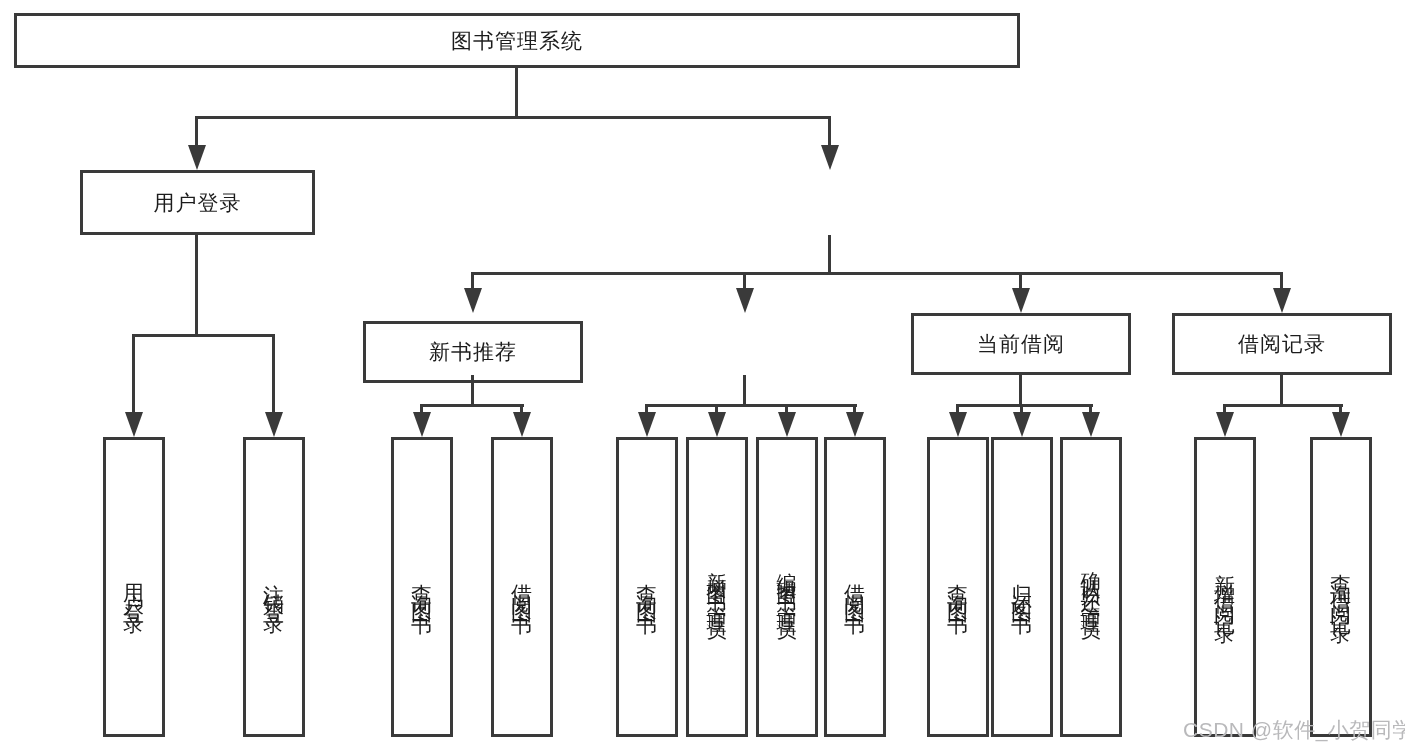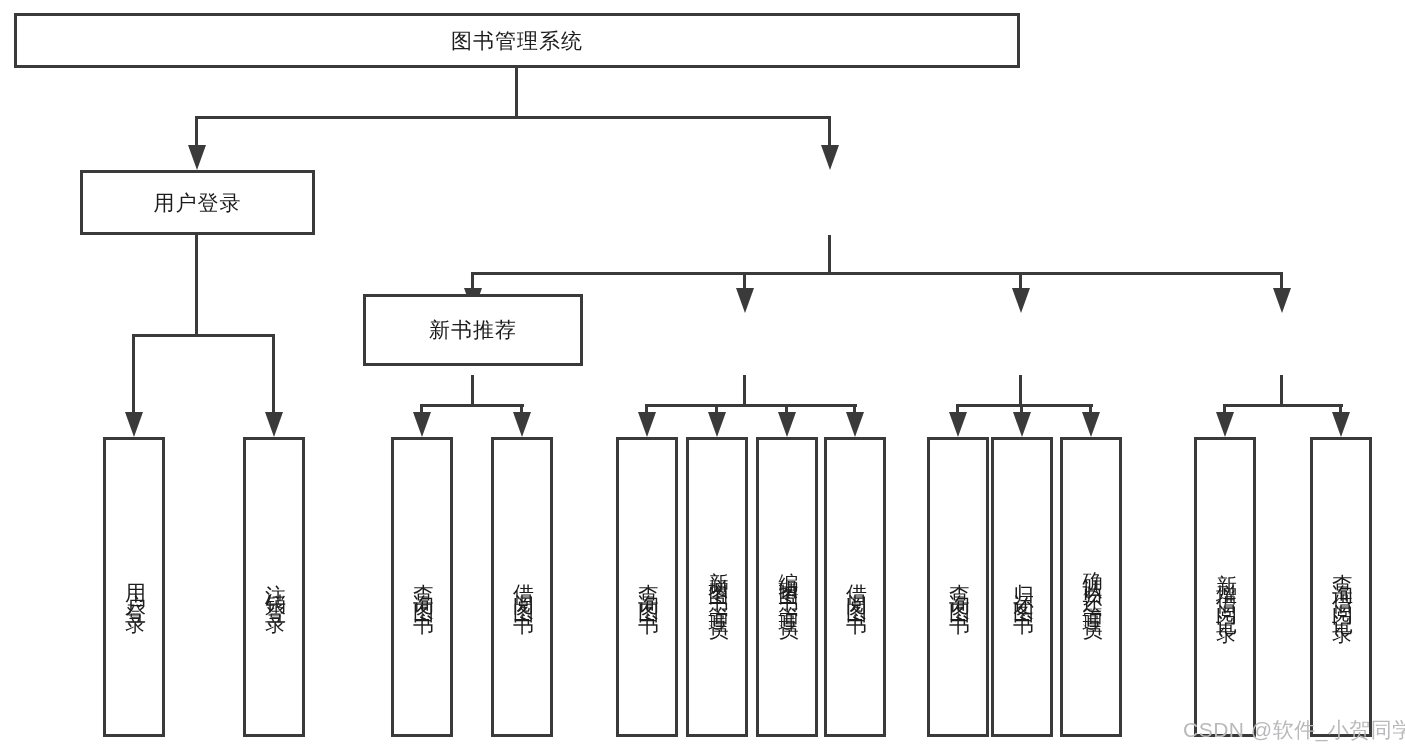--- a/index.html
+++ b/index.html
@@ -14,21 +14,20 @@
     position:absolute;
     box-sizing:border-box;
     border:3px solid #3a3a3a;
     background:#ffffff;
     display:flex;
     align-items:center;
     justify-content:center;
     color:#1c1c1c;
     font-size:21px;
     letter-spacing:1px;
-    font-family:Liberation Mono, monospace;
   }
   .vbox { font-size:21px; }
   .vlabel {
     writing-mode:vertical-rl;
     text-orientation:mixed;
     letter-spacing:10px;
     line-height:1;
     white-space:nowrap;
   }
   .vlabel.long { letter-spacing:7px; font-size:20px; }
@@ -83,22 +82,28 @@
   <div class="hline" style="left:471px; top:272px; width:812px;"></div>
   <div class="vline" style="left:471px; top:273px; height:18px;"></div>
   <div class="arr" style="left:464px; top:288px;"></div>
   <div class="vline" style="left:743px; top:273px; height:18px;"></div>
   <div class="arr" style="left:736px; top:288px;"></div>
   <div class="vline" style="left:1019px; top:273px; height:18px;"></div>
   <div class="arr" style="left:1012px; top:288px;"></div>
   <div class="vline" style="left:1280px; top:273px; height:18px;"></div>
   <div class="arr" style="left:1273px; top:288px;"></div>
 
-  <div class="box" style="left:363px; top:294px; width:220px; height:72px;">
+  <div class="box" style="left:363px; top:321px; width:220px; height:62px;">
     <span>新书推荐</span>
+  </div>
+  <div class="box" style="left:911px; top:313px; width:220px; height:62px;">
+    <span>当前借阅</span>
+  </div>
+  <div class="box" style="left:1172px; top:313px; width:220px; height:62px;">
+    <span>借阅记录</span>
   </div>
 
   <div class="vline" style="left:471px; top:375px; height:32px;"></div>
   <div class="hline" style="left:420px; top:404px; width:104px;"></div>
   <div class="vline" style="left:420px; top:405px; height:10px;"></div>
   <div class="arr" style="left:413px; top:412px;"></div>
   <div class="vline" style="left:520px; top:405px; height:10px;"></div>
   <div class="arr" style="left:513px; top:412px;"></div>
 
   <div class="vline" style="left:743px; top:375px; height:32px;"></div>

